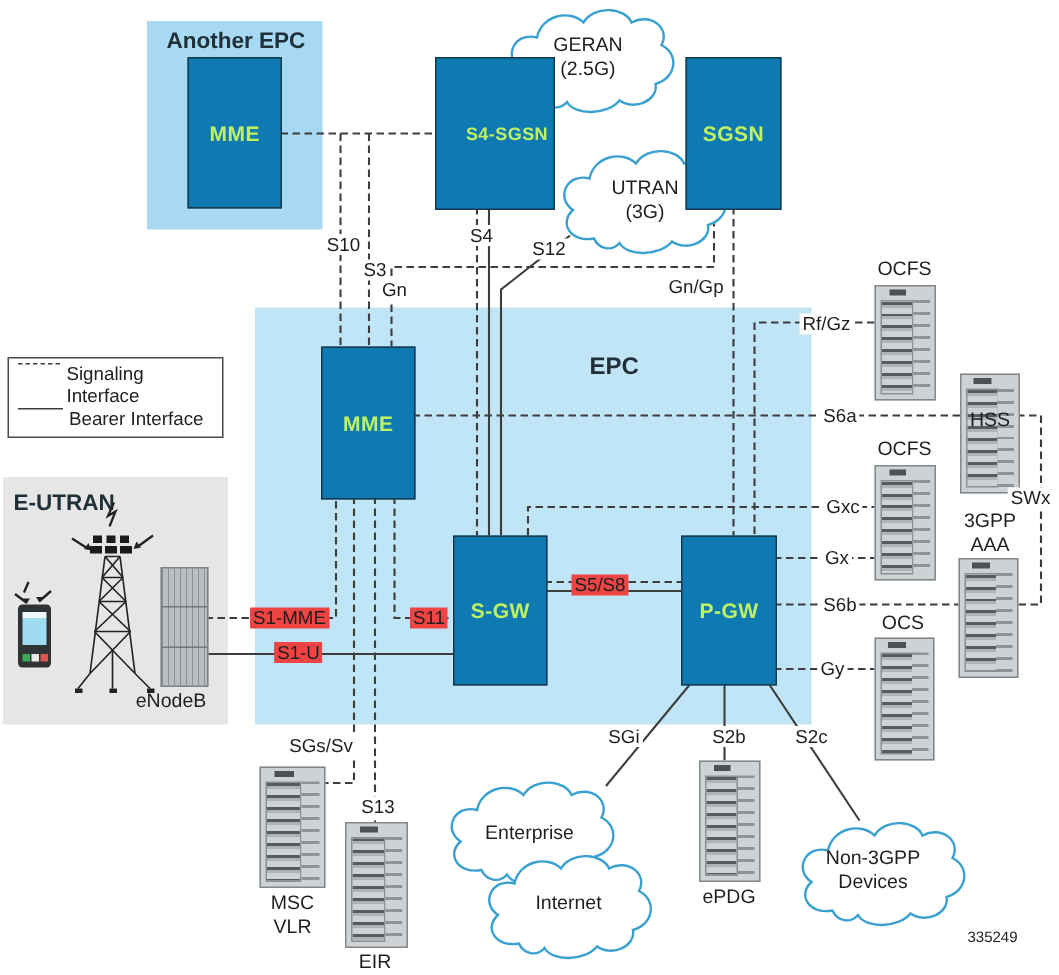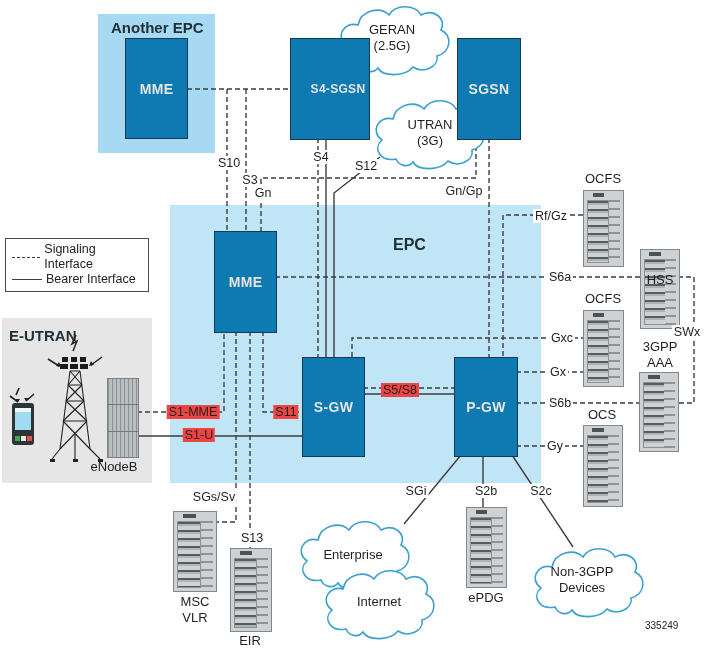--- a/index.html
+++ b/index.html
@@ -4,27 +4,27 @@
 <style>
   html,body{margin:0;padding:0;background:#ffffff;}
   #stage{position:relative;width:706px;height:650px;background:#ffffff;overflow:hidden;
          font-family:"Liberation Sans","DejaVu Sans",sans-serif;color:#222;}
   .abs{position:absolute;}
   
   .groupbox{position:absolute;}
   .group-title{position:absolute;font-weight:bold;font-size:15px;color:#203038;white-space:nowrap;}
   
   .node{position:absolute;background:#0f79b2;border:1px solid #163a4d;display:flex;
-        align-items:center;justify-content:center;color:#e5e5e5;font-weight:bold;font-size:14px;
+        align-items:center;justify-content:center;color:#bef264;font-weight:bold;font-size:14px;
         letter-spacing:.3px;}
   .node.small-text{font-size:12px;}
   
   .legend{position:absolute;background:#fff;border:1px solid #4a4a4a;padding:3px 6px 4px 6px;
           font-size:12.5px;line-height:15px;}
-  .legend-row{display:flex;align-items:center;gap:4px;}
+  .legend-row{display:flex;align-items:flex-start;gap:4px;}
   .line-sample{width:30px;height:0;}
   .line-sample.dashed{border-top:1.7px dashed #3d3d3d;}
   .line-sample.solid{border-top:1.7px solid #3d3d3d;}
   
   .lbl{position:absolute;transform:translate(-50%,-50%);font-size:12.5px;background:#fff;
        padding:0 2px;white-space:nowrap;color:#1f1f1f;}
   .lbl.epcbg{background:#ef4444;}
   
   .cloud{position:absolute;overflow:visible;}
   .cloud-text{position:absolute;text-align:center;font-size:13px;color:#1f1f1f;line-height:16px;

